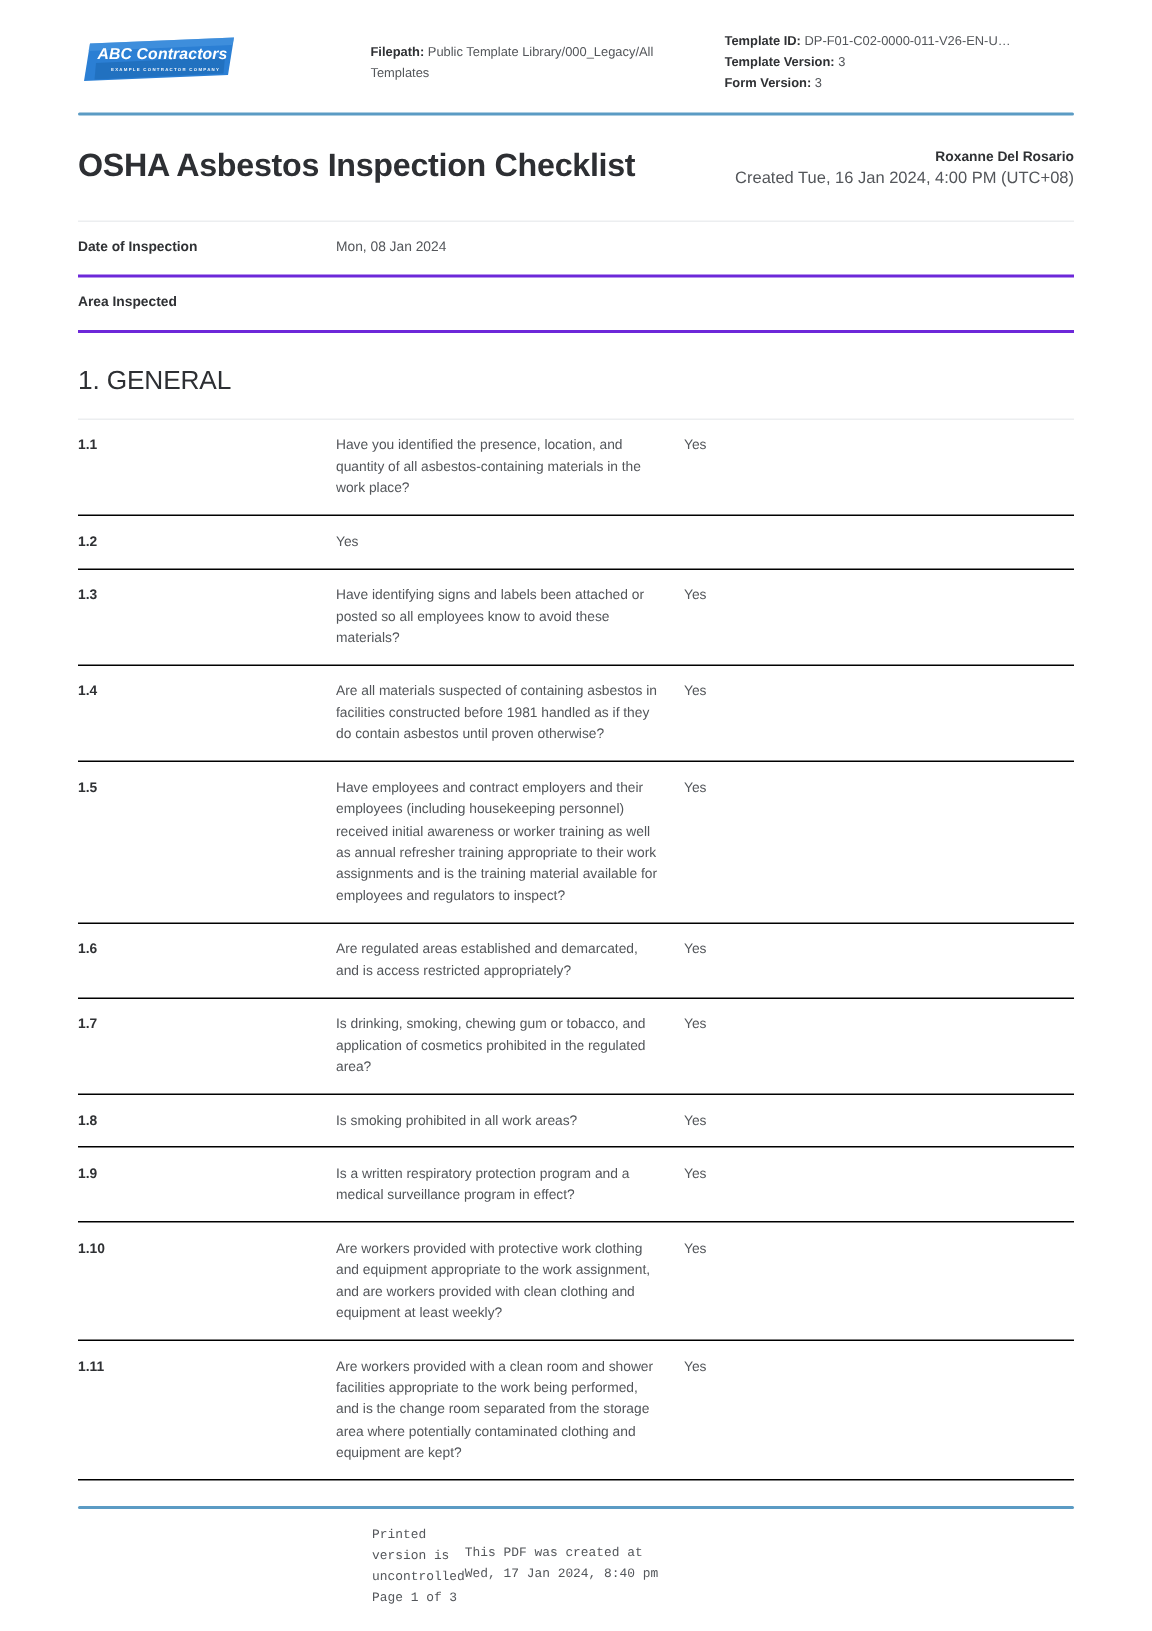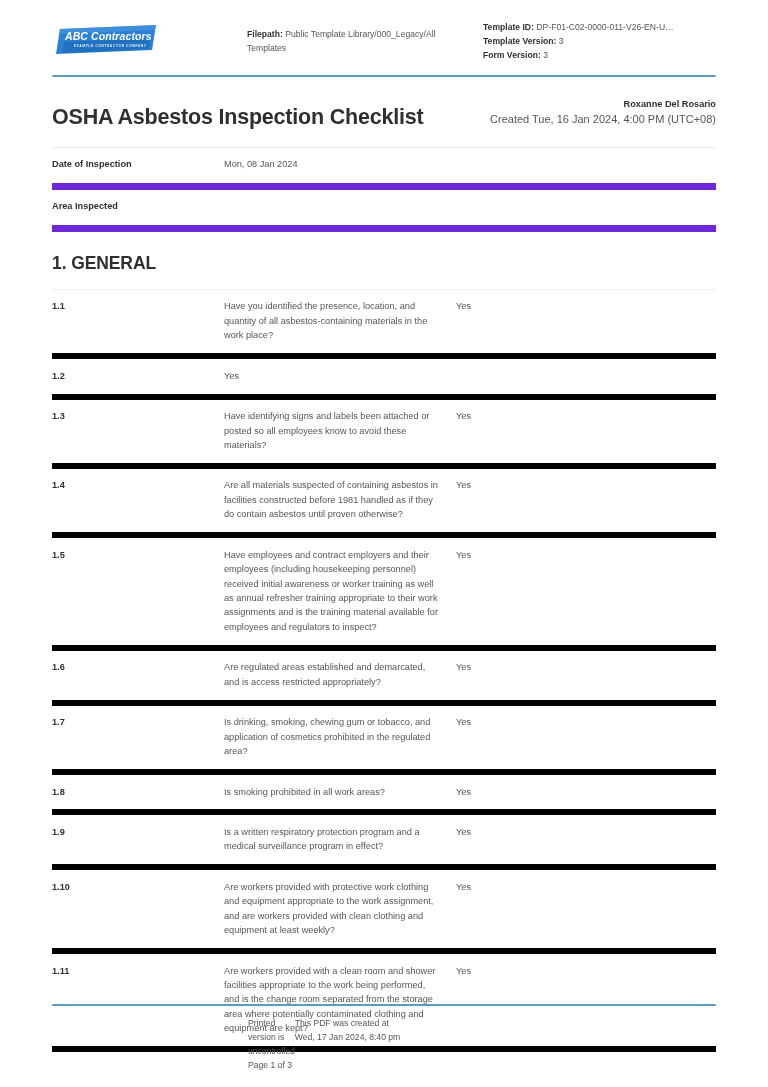--- a/index.html
+++ b/index.html
@@ -95,21 +95,20 @@
   .rule-blue {
     height: 2px;
     background: #5b9bc4;
     margin: 12px 24px 0 24px;
     border-radius: 1px;
   }
 
   
   .title-row {
     display: flex;
-    align-items: flex-end;
     justify-content: space-between;
     padding: 21px 24px 0 24px;
   }
   .doc-title {
     font-size: 21.5px;
     font-weight: bold;
     color: #2d2f33;
     letter-spacing: -0.2px;
     margin: 0;
     line-height: 1.15;
@@ -131,21 +130,21 @@
   }
 
   
   .info-table {
     margin: 17px 24px 0 24px;
     border-top: 1px solid #eceef0;
   }
   .info-row {
     display: flex;
     align-items: flex-start;
-    border-bottom: 7px solid #6d28d9;
+    border-bottom: 2px solid #6d28d9;
     padding: 10.5px 0 10.5px 0;
     min-height: 14px;
   }
   .info-label {
     flex: 0 0 172px;
     font-size: 9.2px;
     font-weight: bold;
     color: #2f3134;
     line-height: 1.45;
   }
@@ -153,34 +152,34 @@
     flex: 1 1 auto;
     font-size: 9.2px;
     color: #53565a;
     line-height: 1.45;
   }
 
   
   .section-title {
     margin: 21px 24px 0 24px;
     font-size: 17.5px;
-    font-weight: bold;
+    font-weight: normal;
     color: #2d2f33;
     letter-spacing: -0.1px;
     padding-bottom: 15px;
   }
 
   .q-table {
     margin: 0 24px;
     border-top: 1px solid #eceef0;
   }
   .q-row {
     display: flex;
     align-items: flex-start;
-    border-bottom: 6px solid #000000;
+    border-bottom: 1px solid #000000;
     padding: 9.5px 0 10.5px 0;
   }
   .q-num {
     flex: 0 0 172px;
     font-size: 9.2px;
     font-weight: bold;
     color: #2f3134;
     line-height: 1.55;
   }
   .q-text {
@@ -204,28 +203,29 @@
     left: 28px;
     right: 28px;
     bottom: 14px;
   }
   .footer .rule-blue {
     margin: 0 24px 0 24px;
   }
   .footer-cols {
     display: flex;
     padding: 11px 24px 0 24px;
+    font-family: Liberation Mono, monospace;
   }
   .footer-col {
     font-size: 8.6px;
     color: #53565a;
     line-height: 1.62;
   }
   .footer-col.left { flex: 0 0 232px; padding-left: 196px; box-sizing: border-box;}
-  .footer-col.right { flex: 1 1 auto; }
+  .footer-col.right { flex: 1 1 auto; margin-top: 12px; }
 </style>
 </head>
 <body>
 
 <div class="page">
 
   <div class="doc-header">
 
     <div class="logo-wrap">
       <div class="logo">

